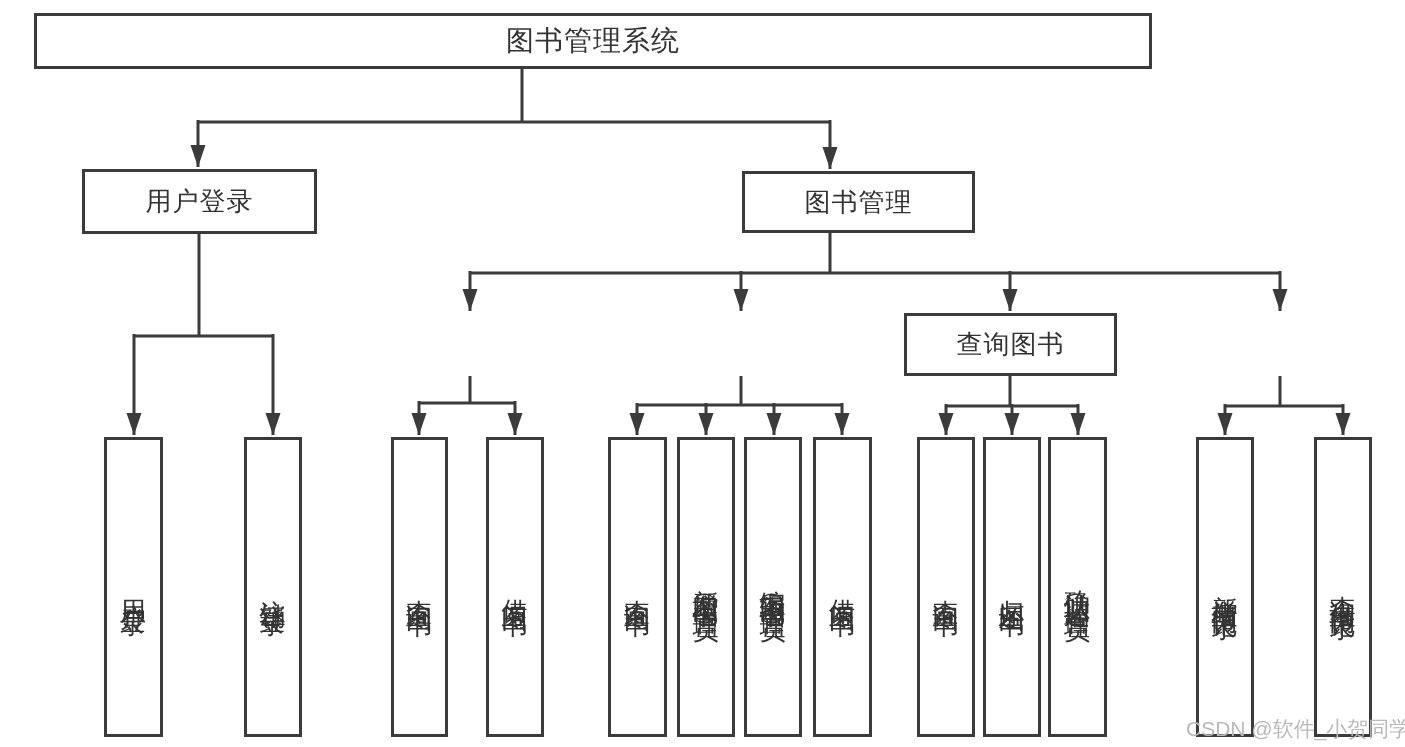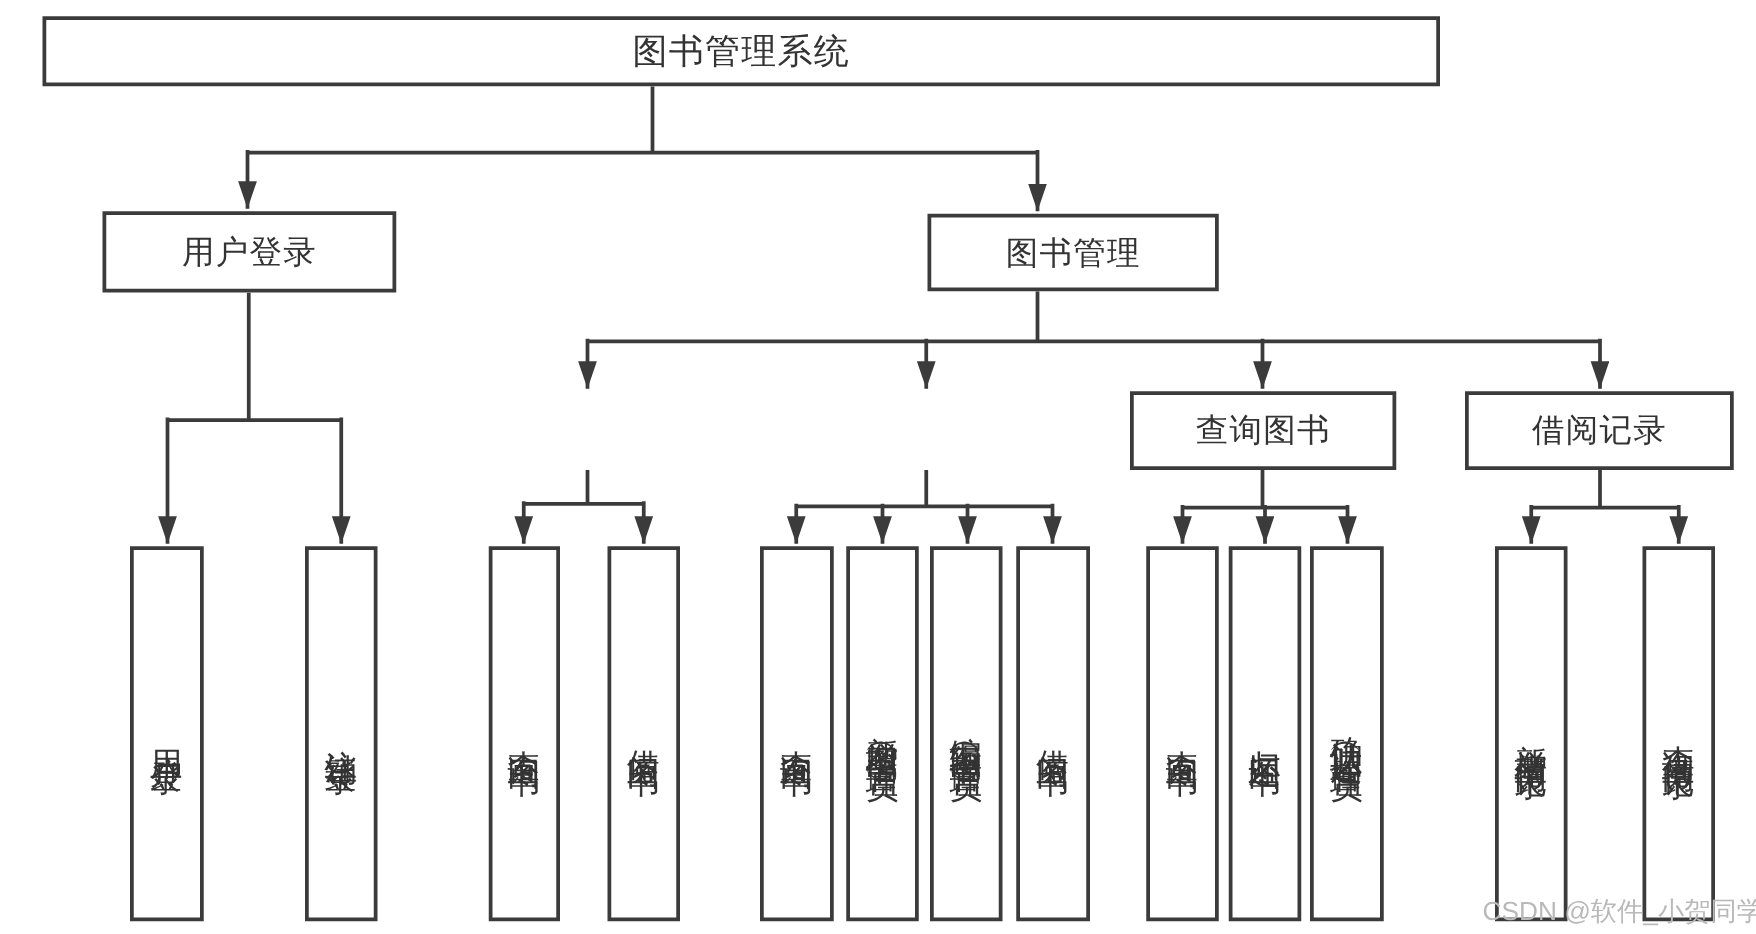--- a/index.html
+++ b/index.html
@@ -91,21 +91,20 @@
     <line x1="1225" y1="404" x2="1225" y2="435" marker-end="url(#arr)"></line>
     <line x1="1343" y1="404" x2="1343" y2="435" marker-end="url(#arr)"></line>
   </svg>
 
   <div class="box hbox root" style="left:34px;top:13px;width:1118px;height:56px;">图书管理系统</div>
 
   <div class="box hbox" style="left:82px;top:169px;width:235px;height:65px;">用户登录</div>
   <div class="box hbox" style="left:742px;top:171px;width:233px;height:62px;">图书管理</div>
 
   <div class="box hbox" style="left:904px;top:313px;width:213px;height:63px;">查询图书</div>
-  <div class="box hbox" style="left:1172px;top:313px;width:215px;height:63px;">借阅记录</div>
 
   <div class="box vbox" style="left:104px;top:437px;width:59px;height:300px;">用户登录</div>
   <div class="box vbox" style="left:244px;top:437px;width:58px;height:300px;">注销登录</div>
 
   <div class="box vbox" style="left:391px;top:437px;width:57px;height:300px;">查询图书</div>
   <div class="box vbox" style="left:486px;top:437px;width:58px;height:300px;">借阅图书</div>
 
   <div class="box vbox" style="left:608px;top:437px;width:59px;height:300px;">查询图书</div>
   <div class="box vbox" style="left:677px;top:437px;width:58px;height:300px;">新增图书（管理员）</div>
   <div class="box vbox" style="left:744px;top:437px;width:58px;height:300px;">编辑图书（管理员）</div>

